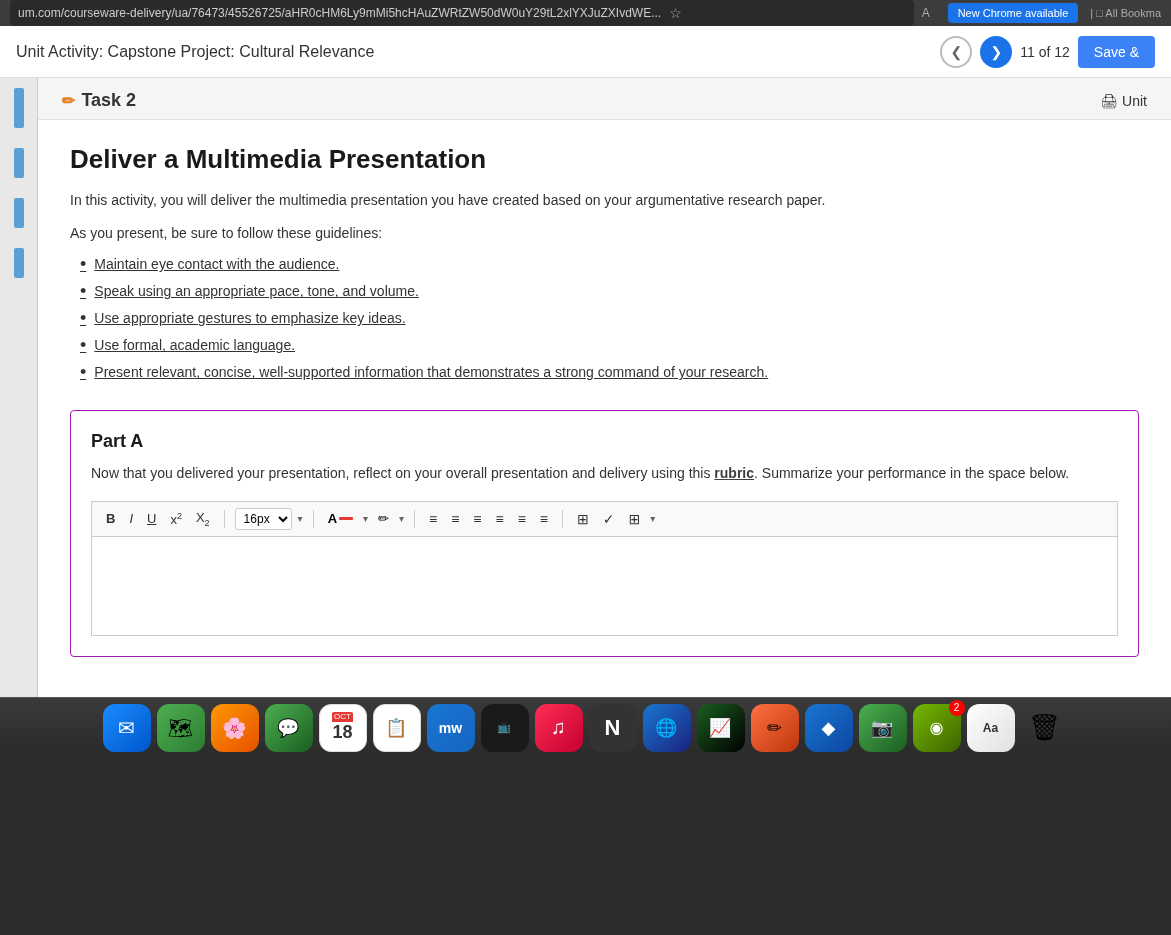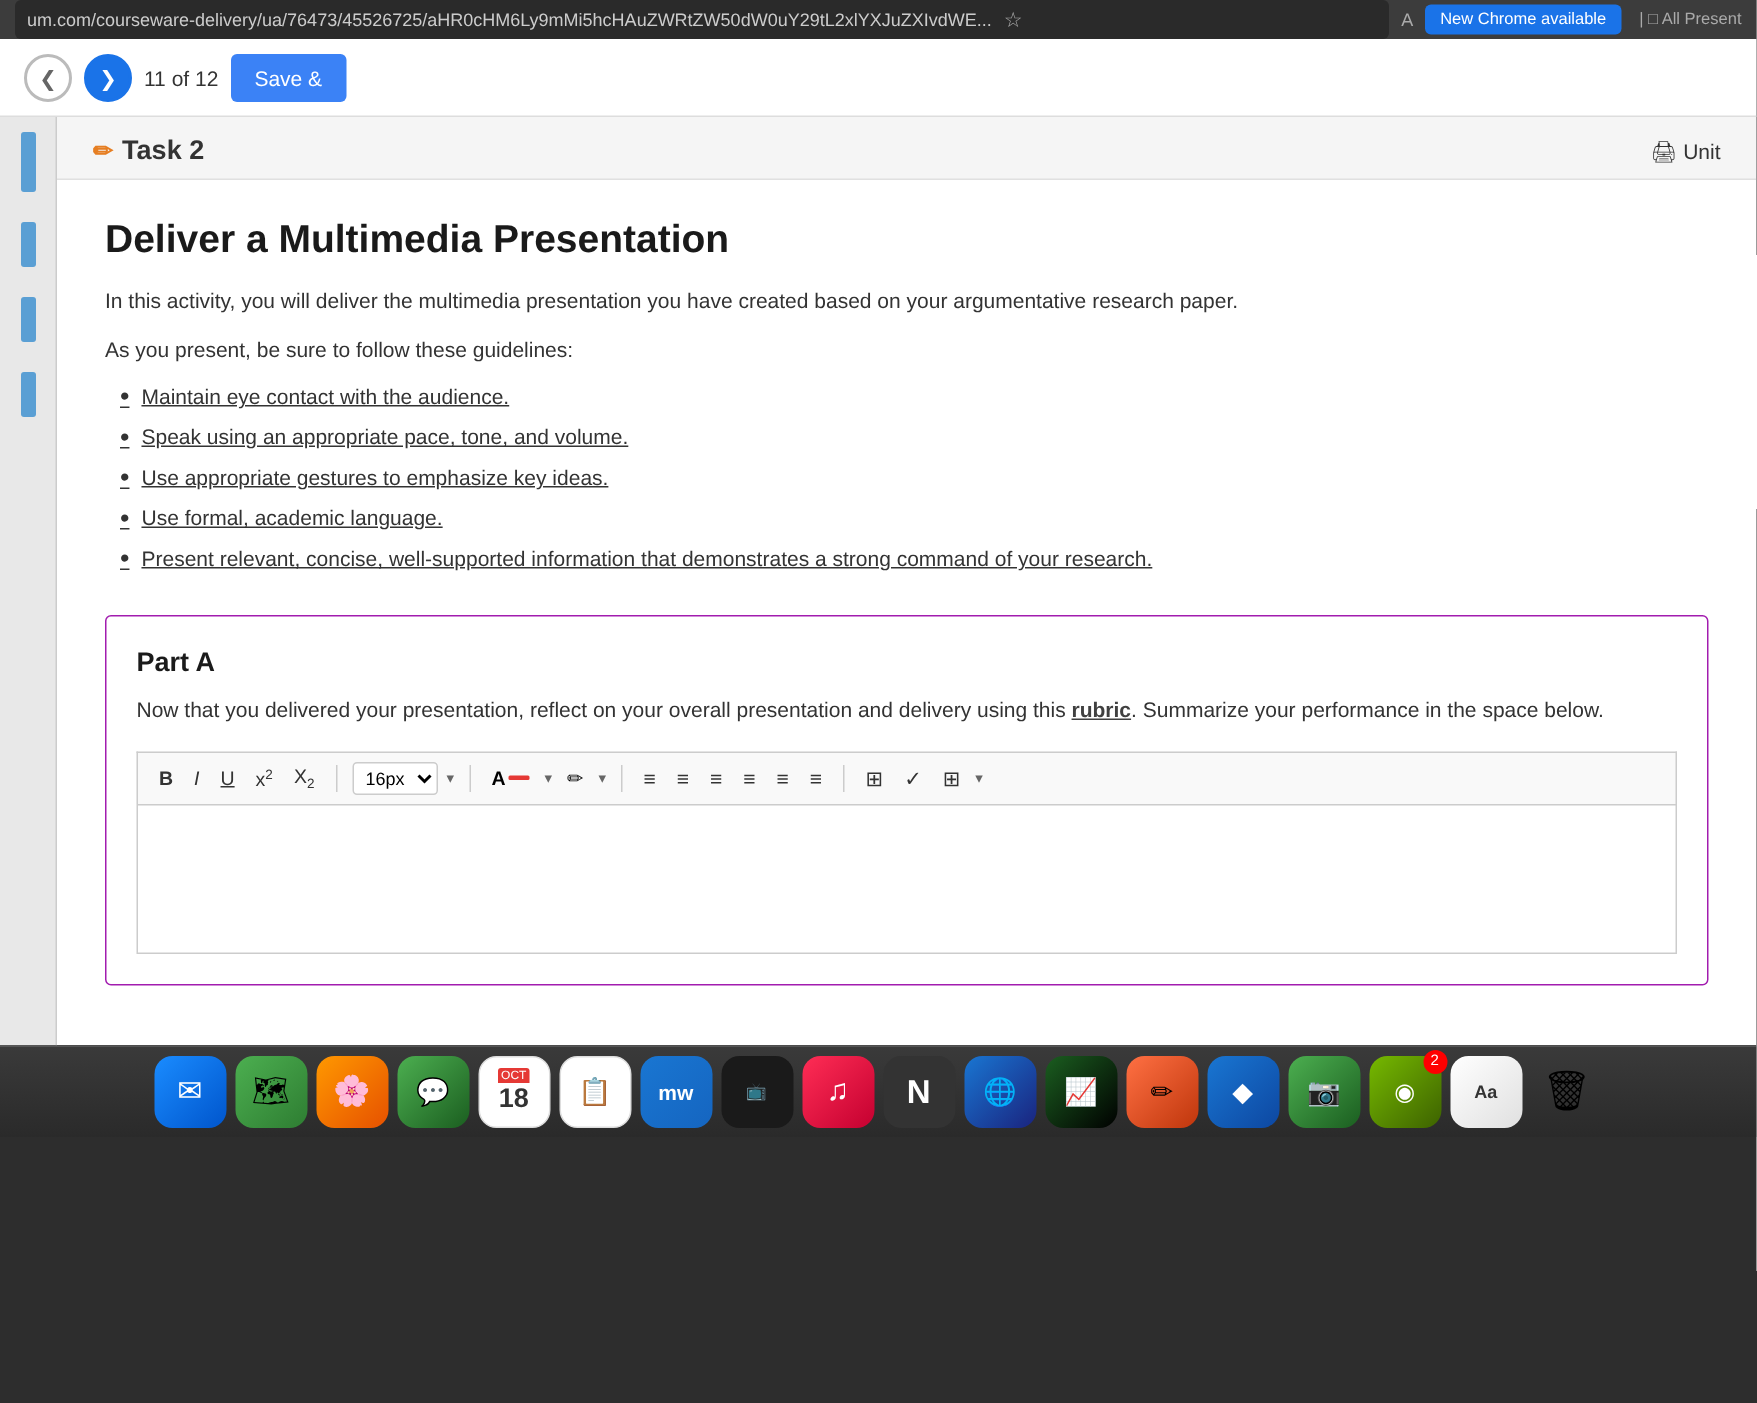--- a/index.html
+++ b/index.html
@@ -32,20 +32,21 @@
       color: #aaa;
       margin-left: 8px;
       font-size: 14px;
     }
     .new-chrome-badge {
       background: #1a73e8;
       color: white;
       font-size: 11px;
       padding: 4px 10px;
       border-radius: 4px;
+      margin-left: 10px;
       white-space: nowrap;
     }
 
     
     .left-sidebar {
       width: 38px;
       background: #e8e8e8;
       border-right: 1px solid #ccc;
       display: flex;
       flex-direction: column;
@@ -399,26 +400,27 @@
 
 <div class="full-browser">
 
   <div class="browser-top">
     <div class="url-bar">
       <span>um.com/courseware-delivery/ua/76473/45526725/aHR0cHM6Ly9mMi5hcHAuZWRtZW50dW0uY29tL2xlYXJuZXIvdWE...</span>
       <span class="star-icon">☆</span>
     </div>
     <span style="color:#aaa;font-size:12px;margin:0 8px;">A</span>
     <div class="new-chrome-badge">New Chrome available</div>
-    <span style="color:#aaa;font-size:11px;margin-left:12px;">| □ <span>All Present</span></span>
+    <span style="color:#aaa;font-size:11px;margin-left:12px;">| □ <span>All Bookma</span></span>
   </div>
 
   <div class="page-area">
 
     <div class="page-nav">
+      <span class="page-title">Unit Activity: Capstone Project: Cultural Relevance</span>
       <div class="nav-controls">
         <button class="nav-btn">❮</button>
         <button class="nav-btn active">❯</button>
         <span class="page-count">
           <span>11</span> of <span>12</span>
         </span>
         <button class="save-btn">
           <span>Save &amp;</span>
         </button>
       </div>

